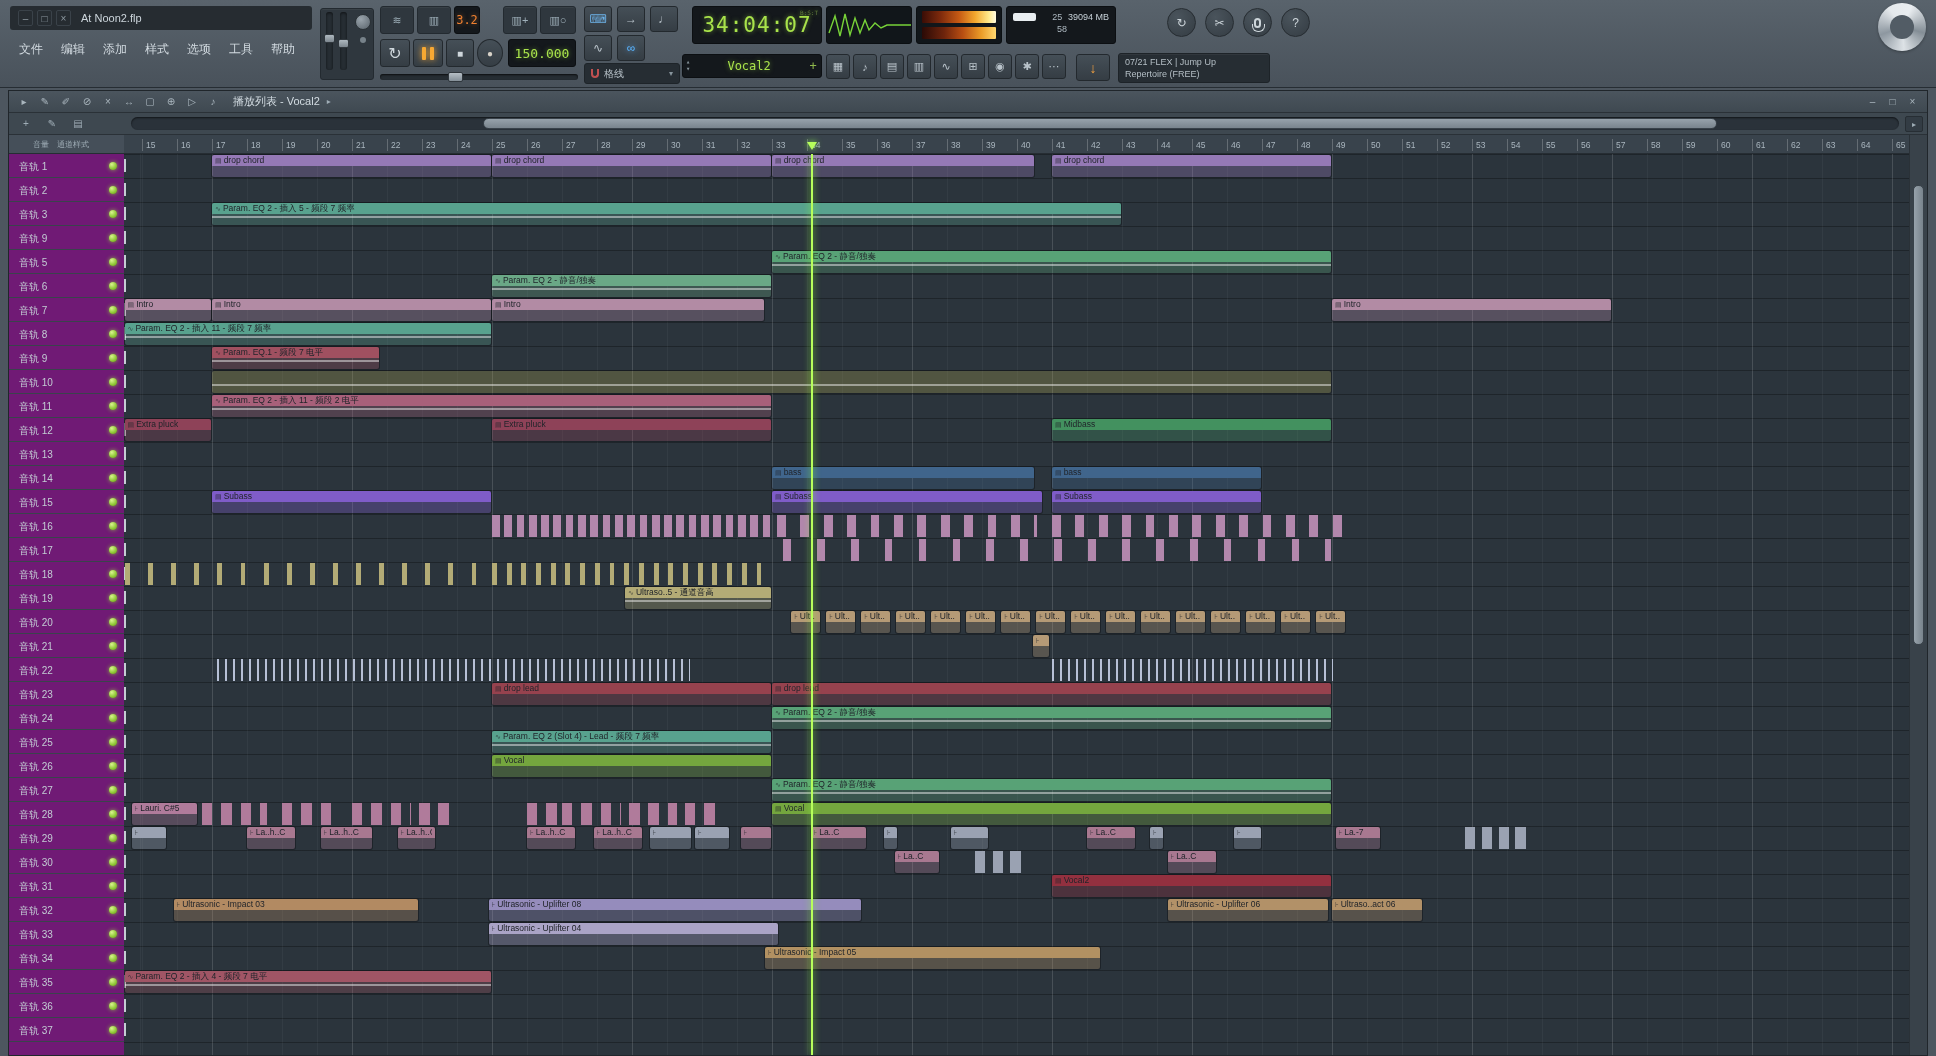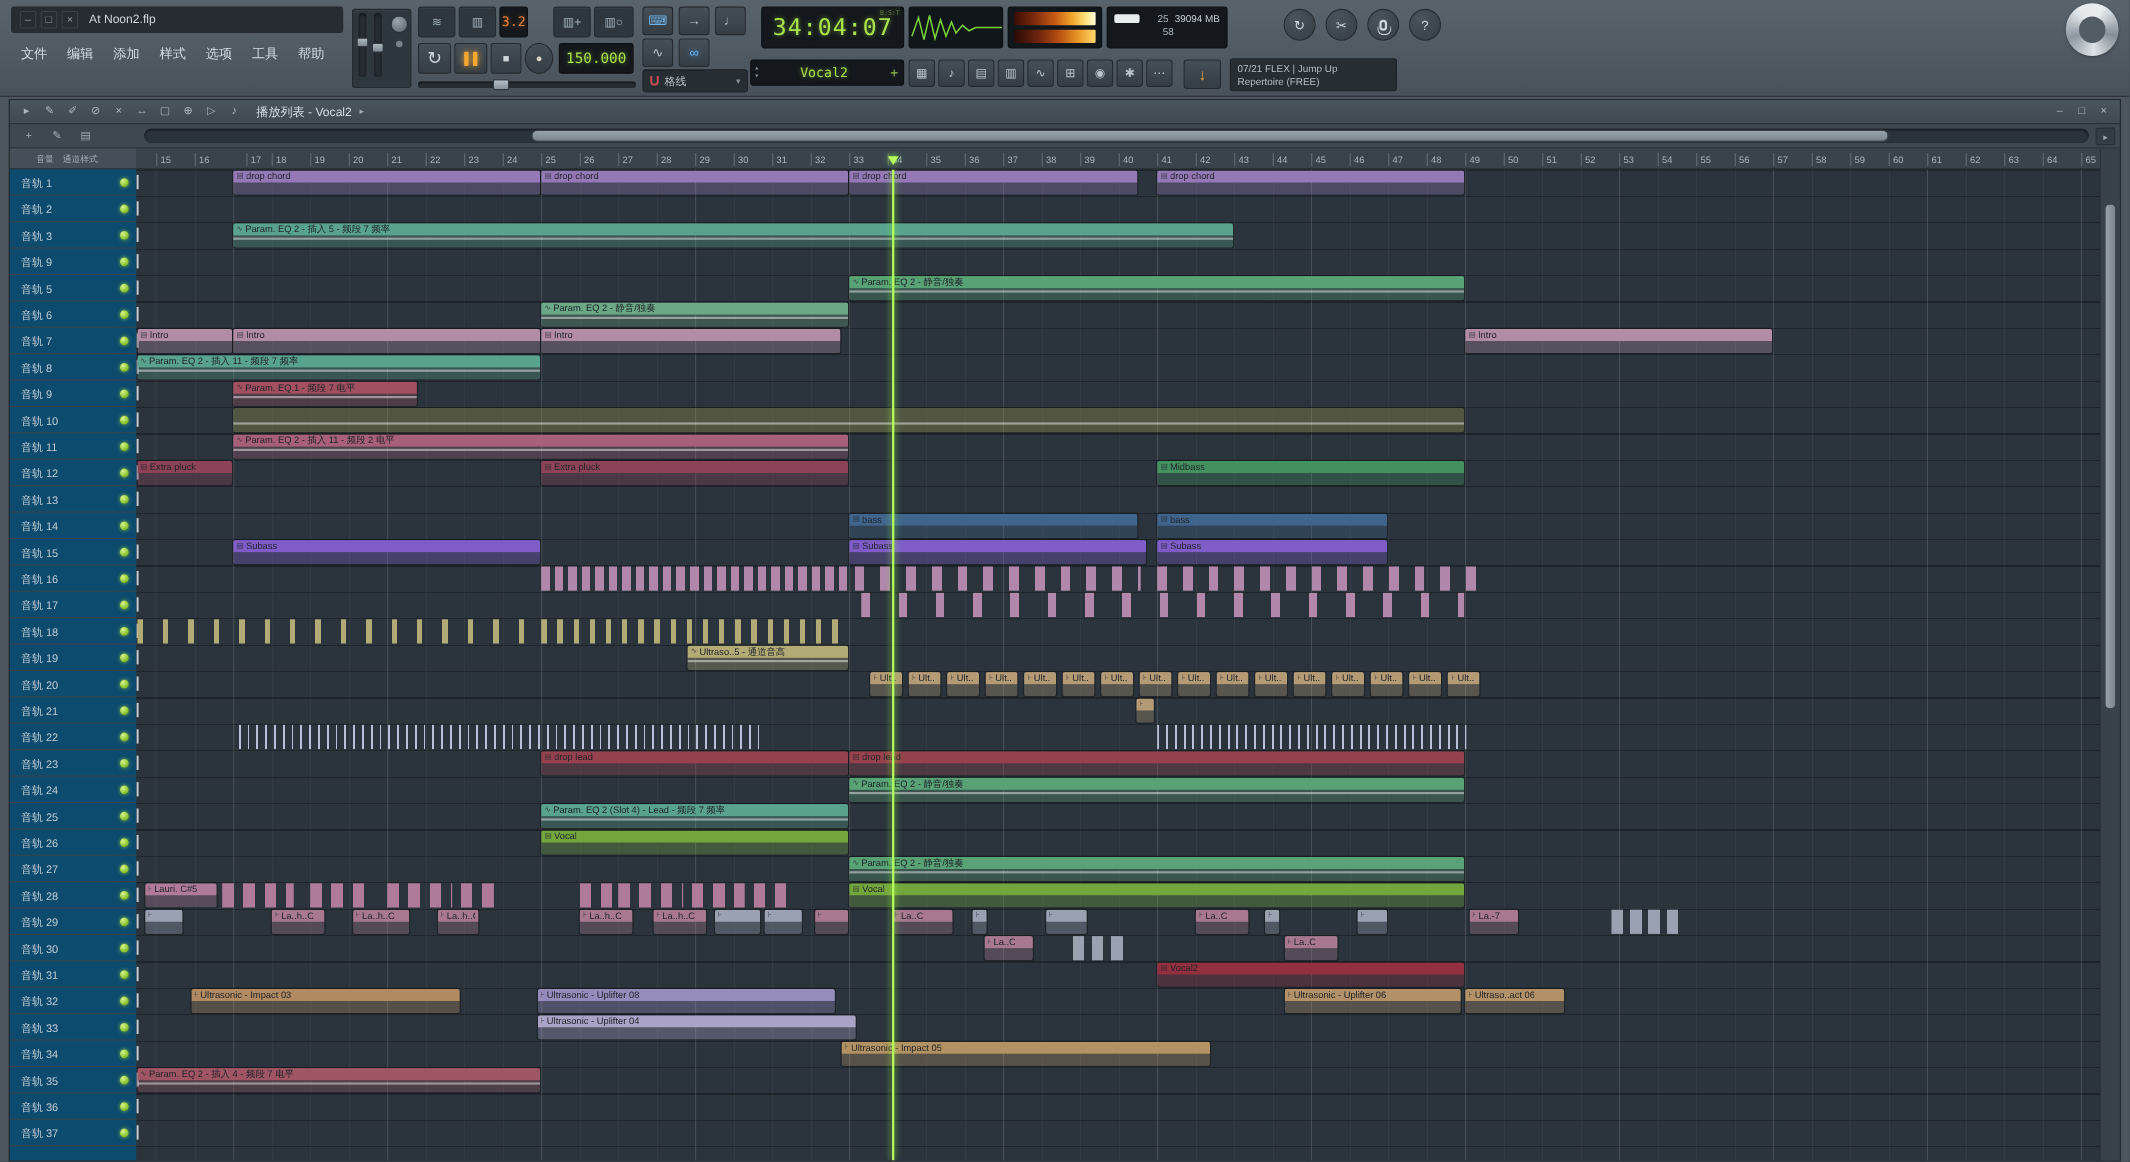--- a/index.html
+++ b/index.html
@@ -110,21 +110,21 @@
     border-radius:2px;color:#9fadb6;font-size:8px;text-align:center;line-height:15px}
 
   .pl-corner{position:absolute;left:0;top:44px;width:115px;height:19px;background:#454f59;border-bottom:1px solid #262d33;
     display:flex;align-items:center;gap:8px;padding-left:24px;font-size:8px;color:#9fadb6}
   .ruler{position:absolute;left:115px;top:44px;width:1787px;height:19px;background:#39434c;border-bottom:1px solid #262d33;overflow:hidden}
   .bar-num{position:absolute;top:4px;height:12px;line-height:12px;padding-left:3px;font-size:8.5px;color:#a9b5be;
     border-left:1px solid rgba(255,255,255,.22)}
   .ruler-ph{position:absolute;top:7px;width:0;height:0;border-left:5px solid transparent;border-right:5px solid transparent;
     border-top:8px solid #b7ff5c;filter:drop-shadow(0 0 3px rgba(140,255,70,.9))}
 
-  .tracks-panel{position:absolute;left:0;top:63px;width:115px;bottom:0;background:#0c4a6e;overflow:hidden}
+  .tracks-panel{position:absolute;left:0;top:63px;width:115px;bottom:0;background:#701a75;overflow:hidden}
   .trow{height:24px;border-bottom:1px solid #3a434c;position:relative}
   .tname{position:absolute;left:10px;top:6px;font-size:10px;color:#c3cdd4;white-space:nowrap}
   .led{position:absolute;right:7px;top:8px;width:8px;height:8px;border-radius:50%;
     background:radial-gradient(circle at 35% 30%,#d9f48e,#92c939 55%,#5f8f1d);box-shadow:0 0 4px rgba(150,210,60,.8)}
 
   .clip-area{position:absolute;left:115px;top:63px;width:1787px;bottom:0;overflow:hidden;background-color:#2b343c;
     background-image:
       repeating-linear-gradient(90deg,rgba(255,255,255,.10) 0 1px,transparent 1px 140px),
       repeating-linear-gradient(90deg,rgba(255,255,255,.04) 0 1px,transparent 1px 35px),
       repeating-linear-gradient(180deg,rgba(0,0,0,.30) 0 1px,transparent 1px 24px);
@@ -332,21 +332,21 @@
     </div>
 
     <div class="pl-corner">
       <span>音量</span>
       <span>通道样式</span>
     </div>
 
     <div class="ruler">
         <span class="bar-num" style="left: 18px;">15</span>
         <span class="bar-num" style="left: 53px;">16</span>
-        <span class="bar-num" style="left: 100px;">17</span>
+        <span class="bar-num" style="left: 88px;">17</span>
         <span class="bar-num" style="left: 123px;">18</span>
         <span class="bar-num" style="left: 158px;">19</span>
         <span class="bar-num" style="left: 193px;">20</span>
         <span class="bar-num" style="left: 228px;">21</span>
         <span class="bar-num" style="left: 263px;">22</span>
         <span class="bar-num" style="left: 298px;">23</span>
         <span class="bar-num" style="left: 333px;">24</span>
         <span class="bar-num" style="left: 368px;">25</span>
         <span class="bar-num" style="left: 403px;">26</span>
         <span class="bar-num" style="left: 438px;">27</span>
@@ -1061,21 +1061,21 @@
           </div>
           <div class="cbody" style="background: rgba(147, 48, 63, 0.333);"></div>
         </div>
         <div class="clip k-audio" style="left: 49.5px; width: 244px; top: 745px;">
           <div class="chead" style="background: rgb(178, 138, 98);">
             <span class="cicon">⊦</span>
             <span class="ctext">Ultrasonic - Impact 03</span>
           </div>
           <div class="cbody" style="background: rgba(178, 138, 98, 0.333);"></div>
         </div>
-        <div class="clip k-audio" style="left: 364.5px; width: 270px; top: 745px;">
+        <div class="clip k-audio" style="left: 364.5px; width: 372px; top: 745px;">
           <div class="chead" style="background: rgb(149, 140, 188);">
             <span class="cicon">⊦</span>
             <span class="ctext">Ultrasonic - Uplifter 08</span>
           </div>
           <div class="cbody" style="background: rgba(149, 140, 188, 0.333);"></div>
         </div>
         <div class="clip k-audio" style="left: 1043.5px; width: 160px; top: 745px;">
           <div class="chead" style="background: rgb(178, 145, 104);">
             <span class="cicon">⊦</span>
             <span class="ctext">Ultrasonic - Uplifter 06</span>

